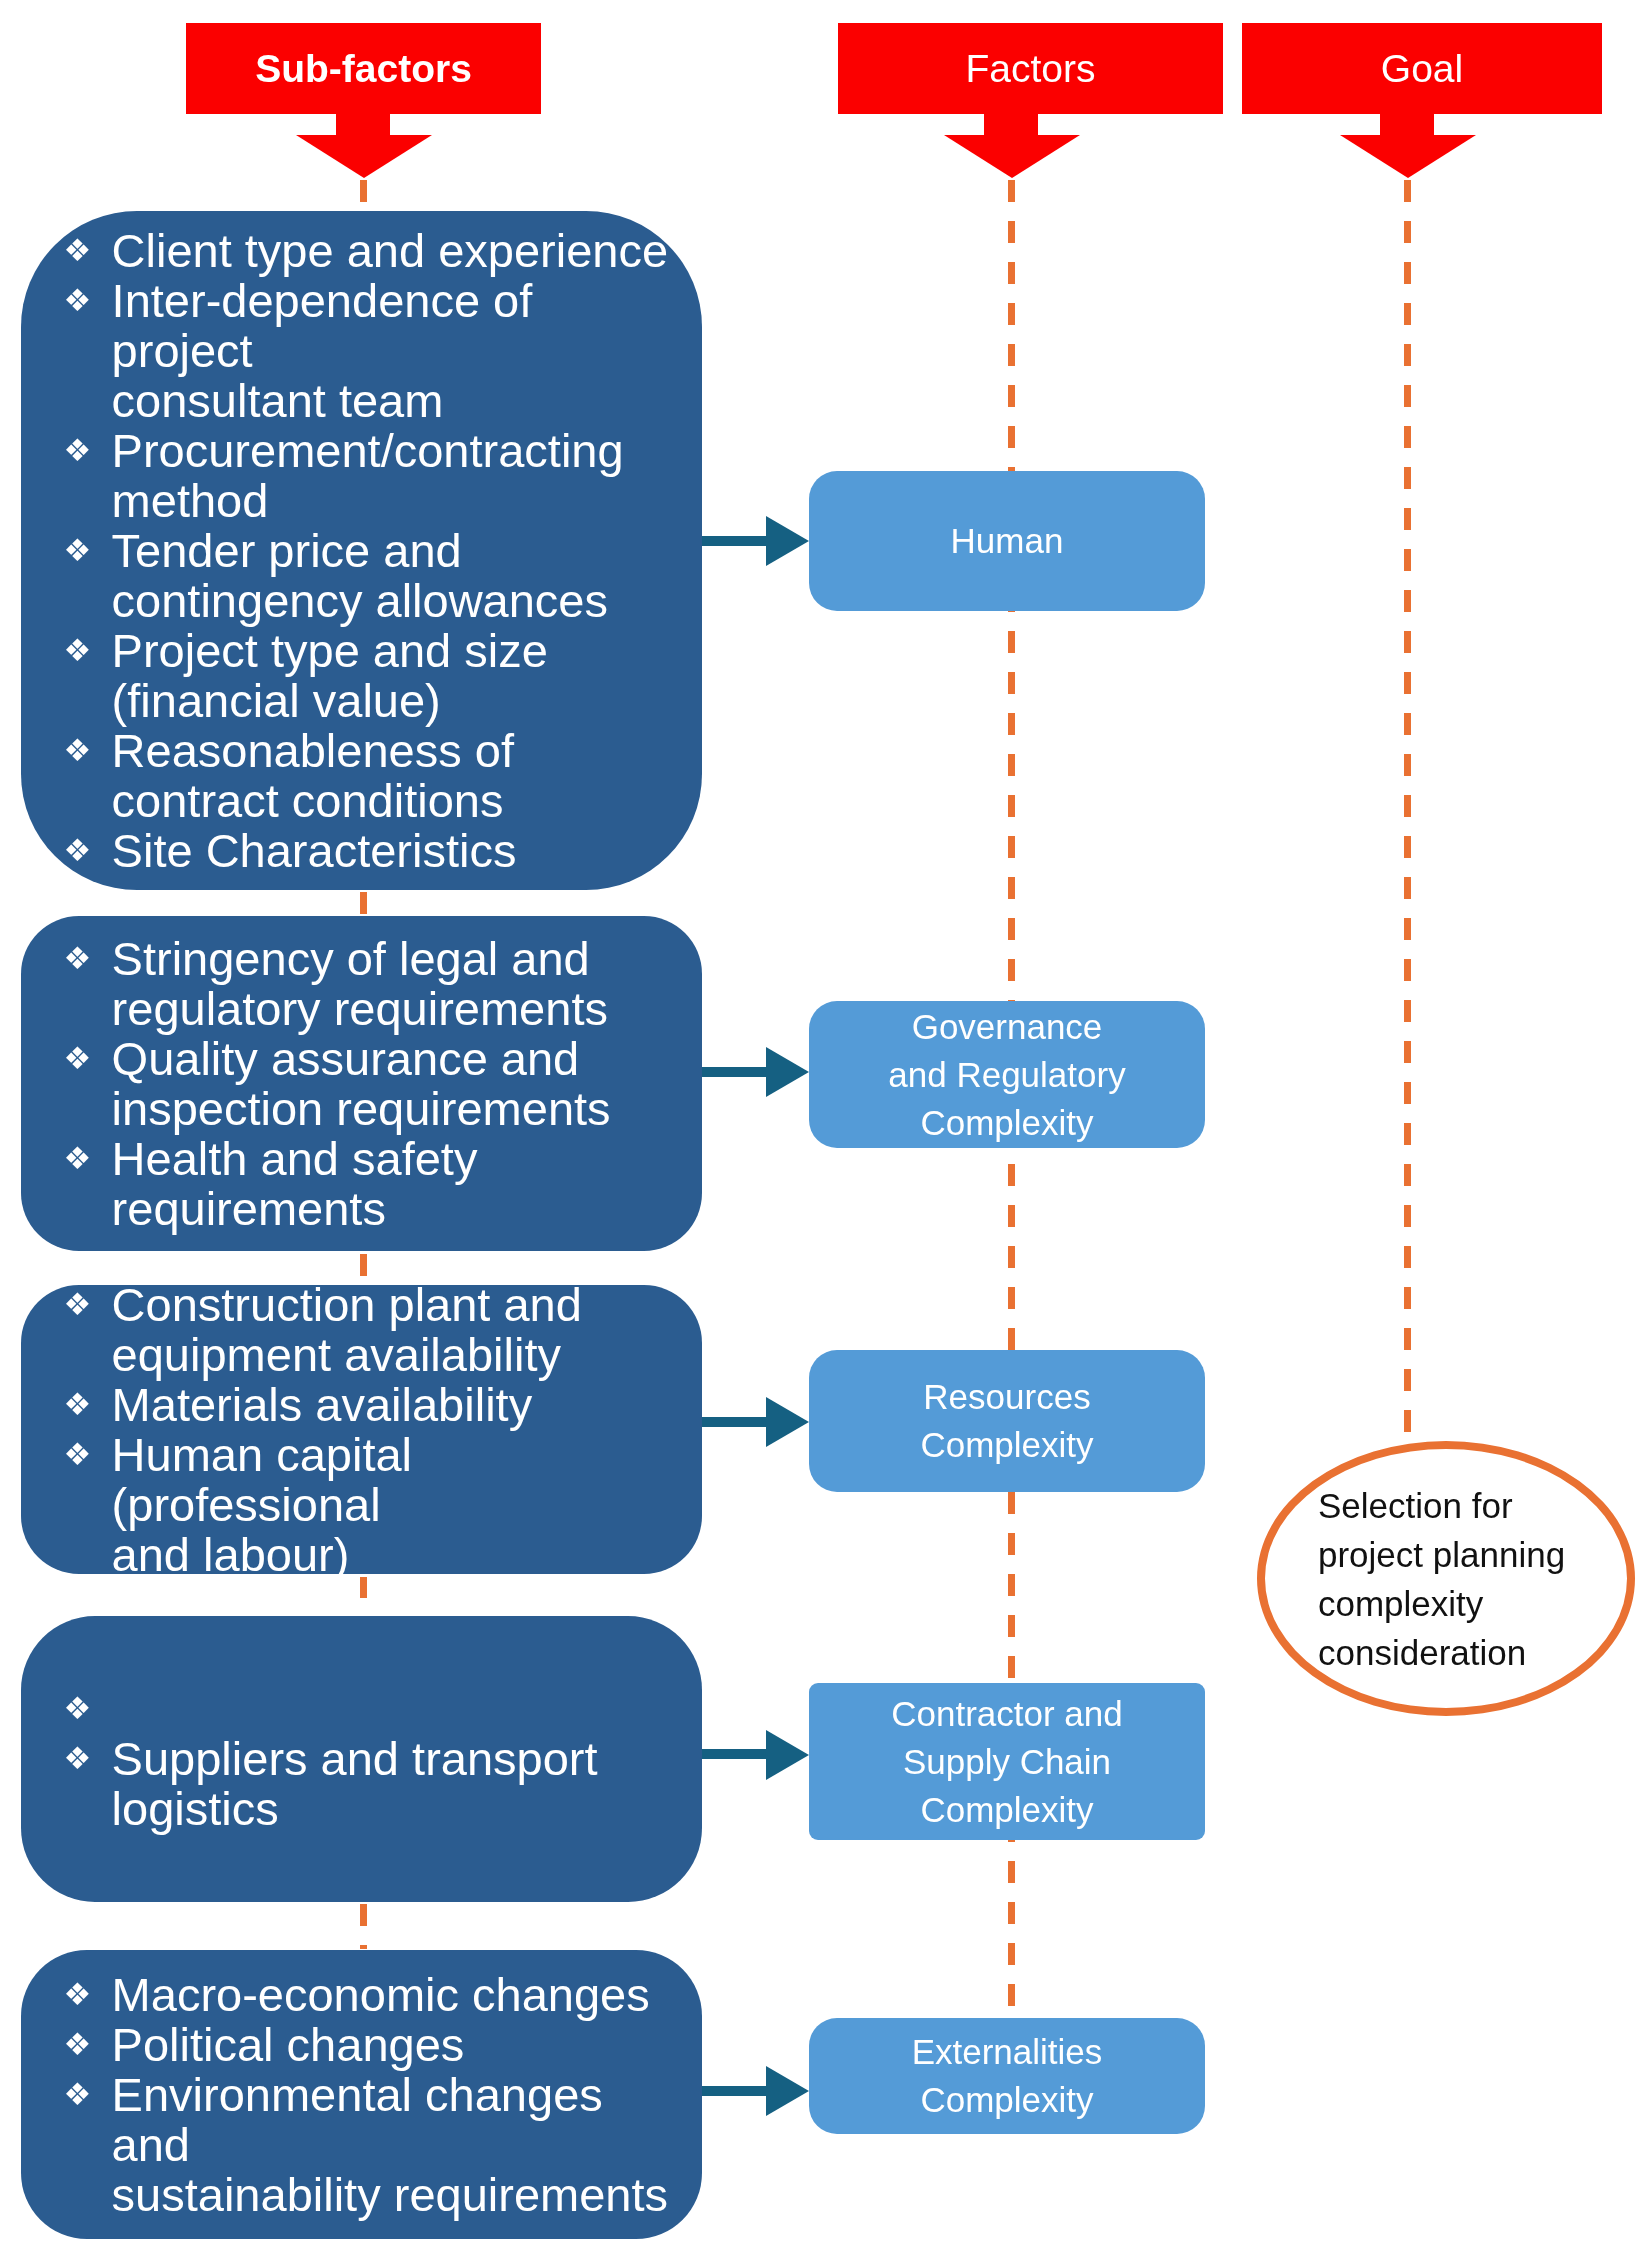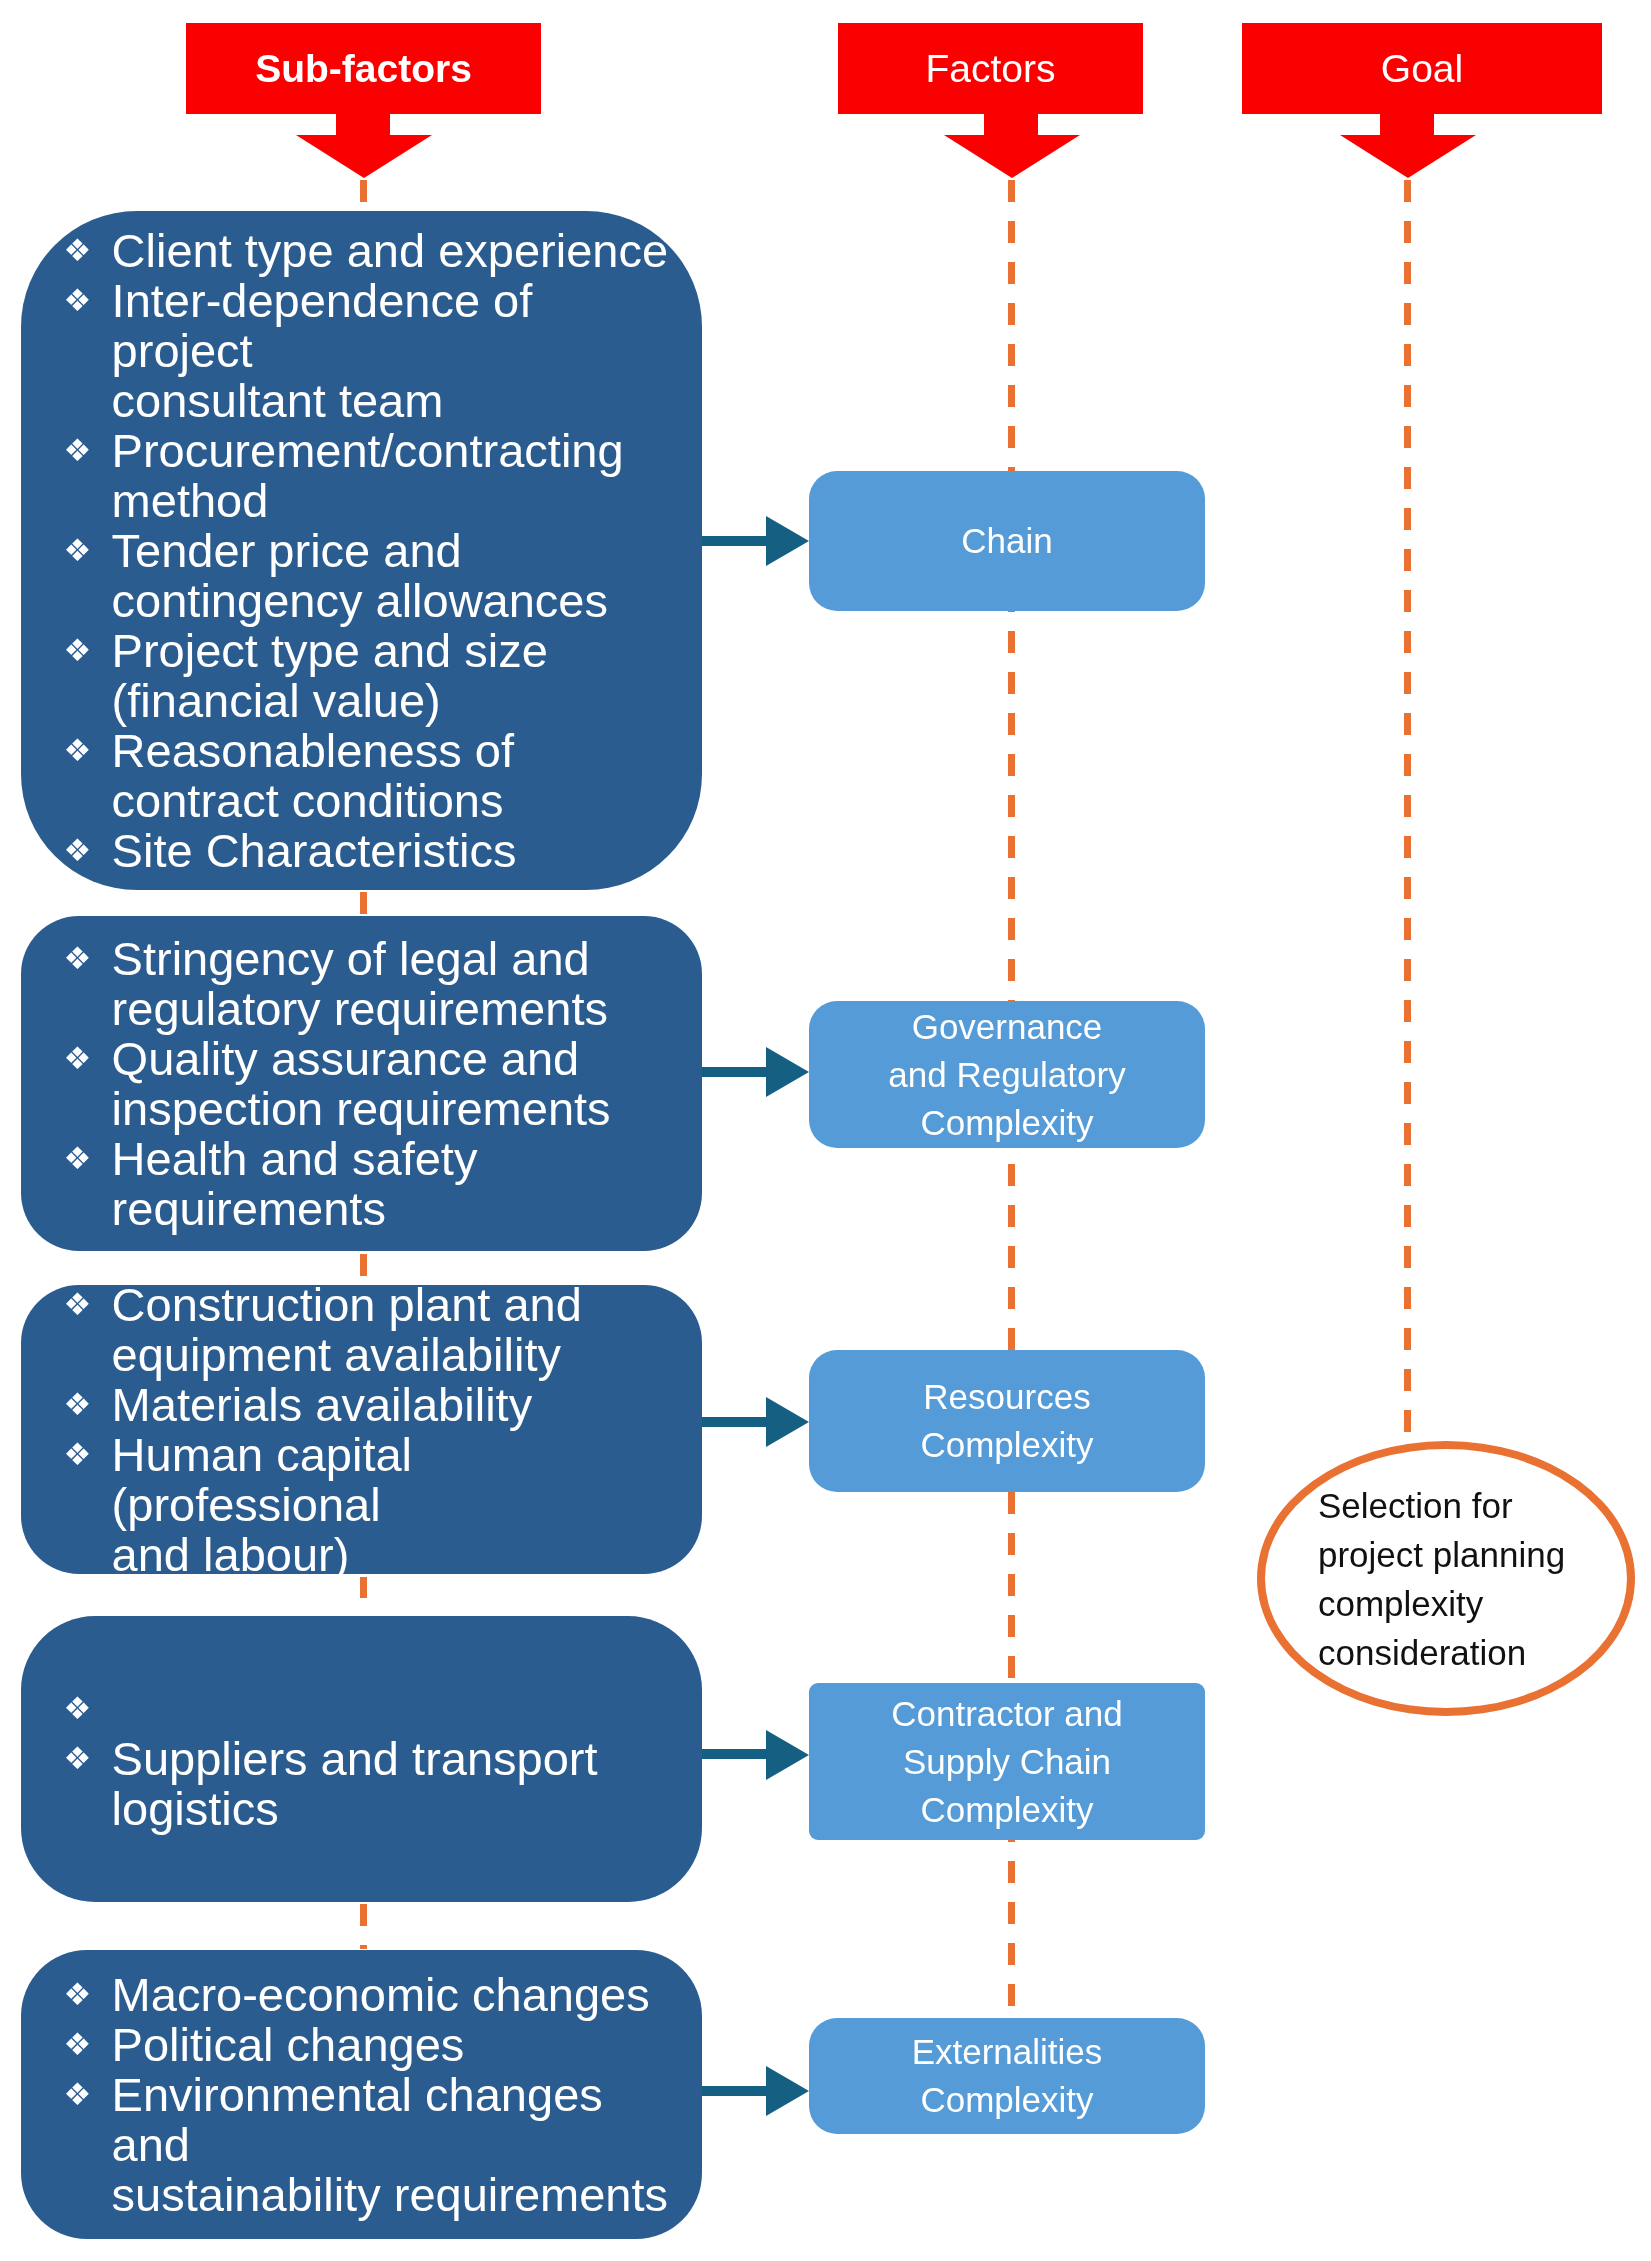--- a/index.html
+++ b/index.html
@@ -139,21 +139,21 @@
   <div class="dash" style="left:360px; top:1904px; height:45px;"></div>
   <div class="dash" style="left:1008px; top:180px; height:1841px;"></div>
   <div class="dash" style="left:1404px; top:180px; height:1261px;"></div>
 
   <div class="hdr" style="left:186px; top:23px; width:355px;font-weight:bold;">
     <span>Sub-factors</span>
   </div>
   <div class="arrow-stem" style="left:336px; top:114px;"></div>
   <div class="arrow-head" style="left:296px; top:135px;"></div>
 
-  <div class="hdr" style="left:838px; top:23px; width:305px;">
+  <div class="hdr" style="left:838px; top:23px; width:385px;">
     <span>Factors</span>
   </div>
   <div class="arrow-stem" style="left:984px; top:114px;"></div>
   <div class="arrow-head" style="left:944px; top:135px;"></div>
 
   <div class="hdr" style="left:1242px; top:23px; width:360px;">
     <span>Goal</span>
   </div>
   <div class="arrow-stem" style="left:1380px; top:114px;"></div>
   <div class="arrow-head" style="left:1340px; top:135px;"></div>
@@ -260,21 +260,21 @@
   <div class="conn-head" style="top:516px;"></div>
   <div class="conn-line" style="top:1067px;"></div>
   <div class="conn-head" style="top:1047px;"></div>
   <div class="conn-line" style="top:1417px;"></div>
   <div class="conn-head" style="top:1397px;"></div>
   <div class="conn-line" style="top:1749px;"></div>
   <div class="conn-head" style="top:1730px;"></div>
   <div class="conn-line" style="top:2086px;"></div>
   <div class="conn-head" style="top:2066px;"></div>
 
-  <div class="factor-box" style="top:471px; height:140px;">Chain</div>
+  <div class="factor-box" style="top:471px; height:140px;">Human</div>
   <div class="factor-box" style="top:1001px; height:147px;">Governance
 and Regulatory
 Complexity</div>
   <div class="factor-box" style="top:1350px; height:142px;">Resources
 Complexity</div>
   <div class="factor-box" style="top:1683px; height:157px;border-radius:9px;">Contractor and
 Supply Chain
 Complexity</div>
   <div class="factor-box" style="top:2018px; height:116px;">Externalities
 Complexity</div>

